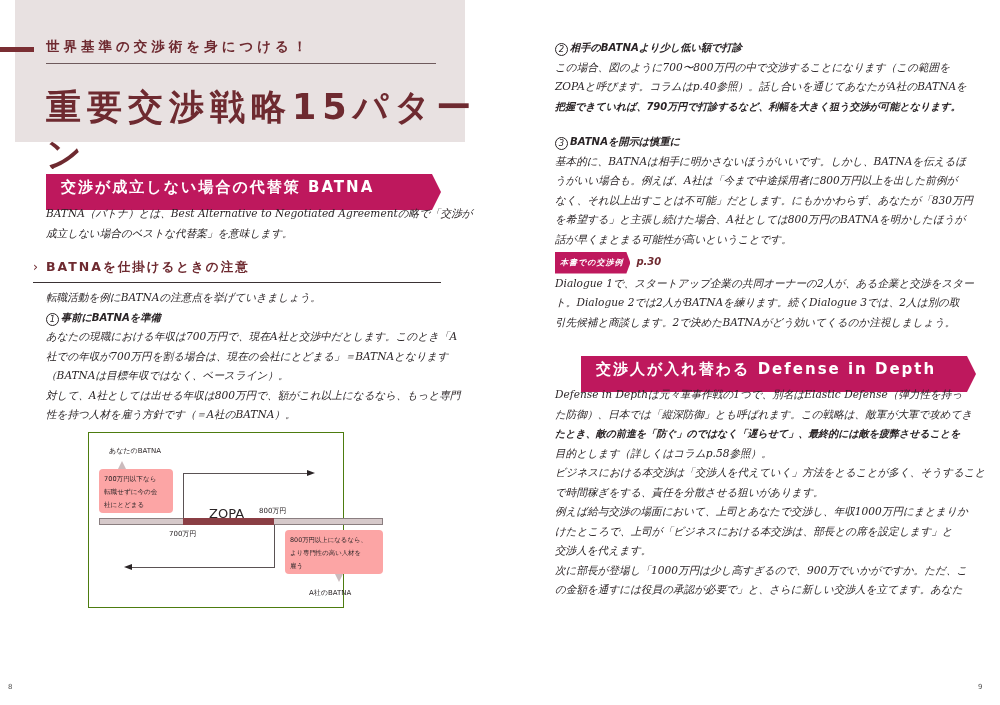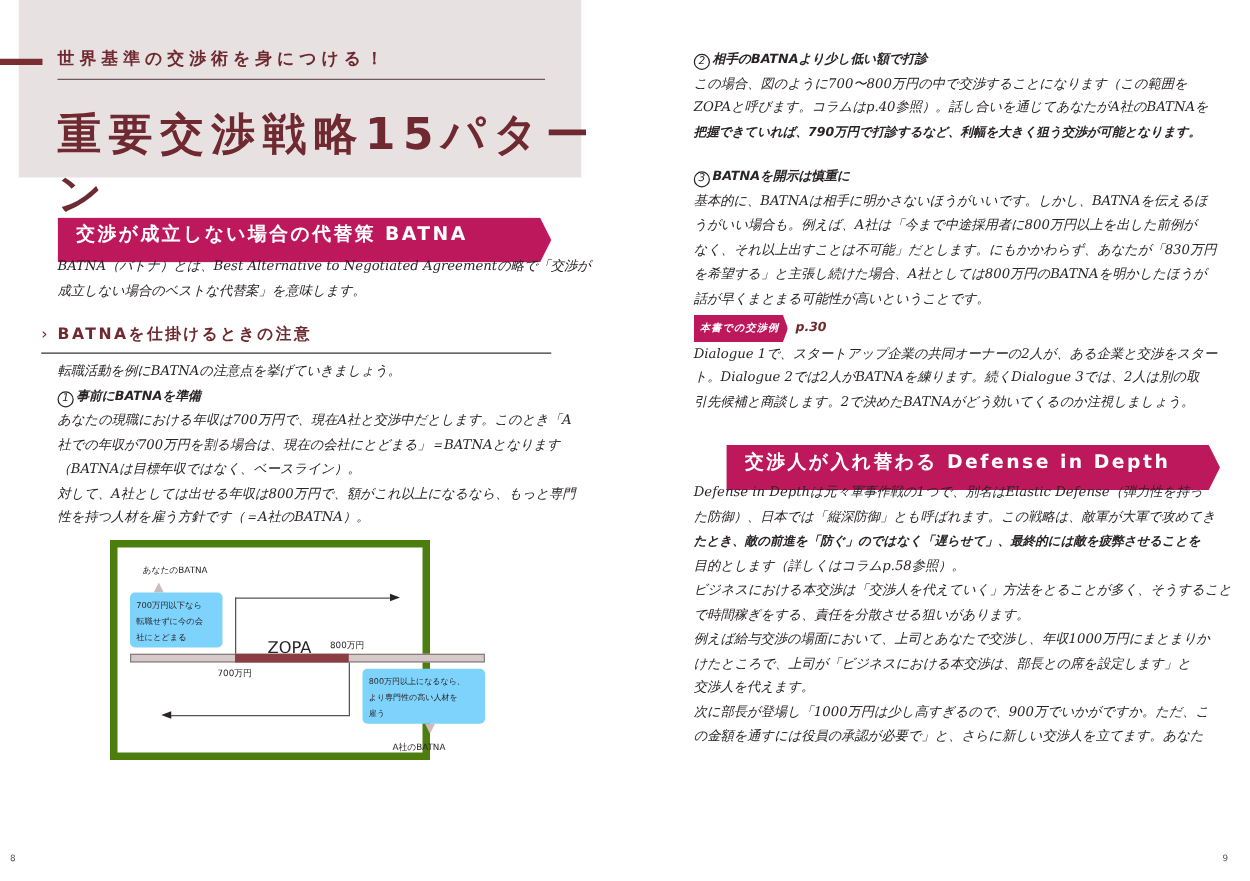--- a/index.html
+++ b/index.html
@@ -24,23 +24,23 @@
   .body-text p { white-space: nowrap; font-style: italic; }
   .bold { font-family: "DejaVu Sans", sans-serif; font-weight: bold; font-size: 10px; }
 
   .subhead { position: absolute; left: 33px; top: 259px; width: 408px; height: 24px; border-bottom: 1px solid #3a3234; font-family: "DejaVu Sans", sans-serif; font-weight: bold; font-size: 12.5px; letter-spacing: 2px; color: #6e2a30; }
   .subhead .chev { margin-right: 6px; font-weight: normal; color: #6e2a30; }
 
   .num-head { font-family: "DejaVu Sans", sans-serif; font-weight: bold; font-size: 10.2px; color: #2a2426; }
   .circ { display: inline-block; width: 13px; height: 13px; border: 1px solid #2a2426; border-radius: 50%; font-size: 8.5px; line-height: 11px; text-align: center; font-weight: normal; margin-right: 2px; vertical-align: -1px; }
 
   
-  .diagram { position: absolute; left: 88px; top: 432px; width: 256px; height: 176px; border: 6px solid #4d7c0f; background: #fff; font-family: "DejaVu Sans", sans-serif; color: #2a2426; }
+  .diagram { position: absolute; left: 88px; top: 432px; width: 256px; height: 176px; border: 1px solid #4d7c0f; background: #fff; font-family: "DejaVu Sans", sans-serif; color: #2a2426; }
   .dg-label { position: absolute; font-size: 7px; white-space: nowrap; }
-  .bubble { position: absolute; background: #7dd3fc; border-radius: 4px; font-size: 6.6px; line-height: 13px; padding: 4px 5px; color: #2a2426; }
+  .bubble { position: absolute; background: #fca5a5; border-radius: 4px; font-size: 6.6px; line-height: 13px; padding: 4px 5px; color: #2a2426; }
   .bubble-tail-up { position: absolute; width: 0; height: 0; border-left: 4px solid transparent; border-right: 4px solid transparent; border-bottom: 8px solid #cbbbbd; }
   .bubble-tail-down { position: absolute; width: 0; height: 0; border-left: 4px solid transparent; border-right: 4px solid transparent; border-top: 8px solid #cbbbbd; }
   .bar-track { position: absolute; left: 10px; top: 85px; width: 284px; height: 7px; background: #d6c9ca; border: 1px solid #8a7e80; }
   .bar-zopa { position: absolute; left: 94px; top: 85px; width: 91px; height: 7px; background: #8a3e44; }
   .vline { position: absolute; width: 1px; background: #5a5254; }
   .hline { position: absolute; height: 1px; background: #5a5254; }
   .arrow-r { position: absolute; width: 0; height: 0; border-top: 3px solid transparent; border-bottom: 3px solid transparent; border-left: 8px solid #2a2426; }
   .arrow-l { position: absolute; width: 0; height: 0; border-top: 3px solid transparent; border-bottom: 3px solid transparent; border-right: 8px solid #2a2426; }
 
   .tag { display: inline-block; background: #be185d; color: #fff; font-family: "DejaVu Sans", sans-serif; font-weight: bold; font-size: 8px; padding: 1px 7px 1px 5px; letter-spacing: 1px; clip-path: polygon(0 0, calc(100% - 4px) 0, 100% 50%, calc(100% - 4px) 100%, 0 100%); }

